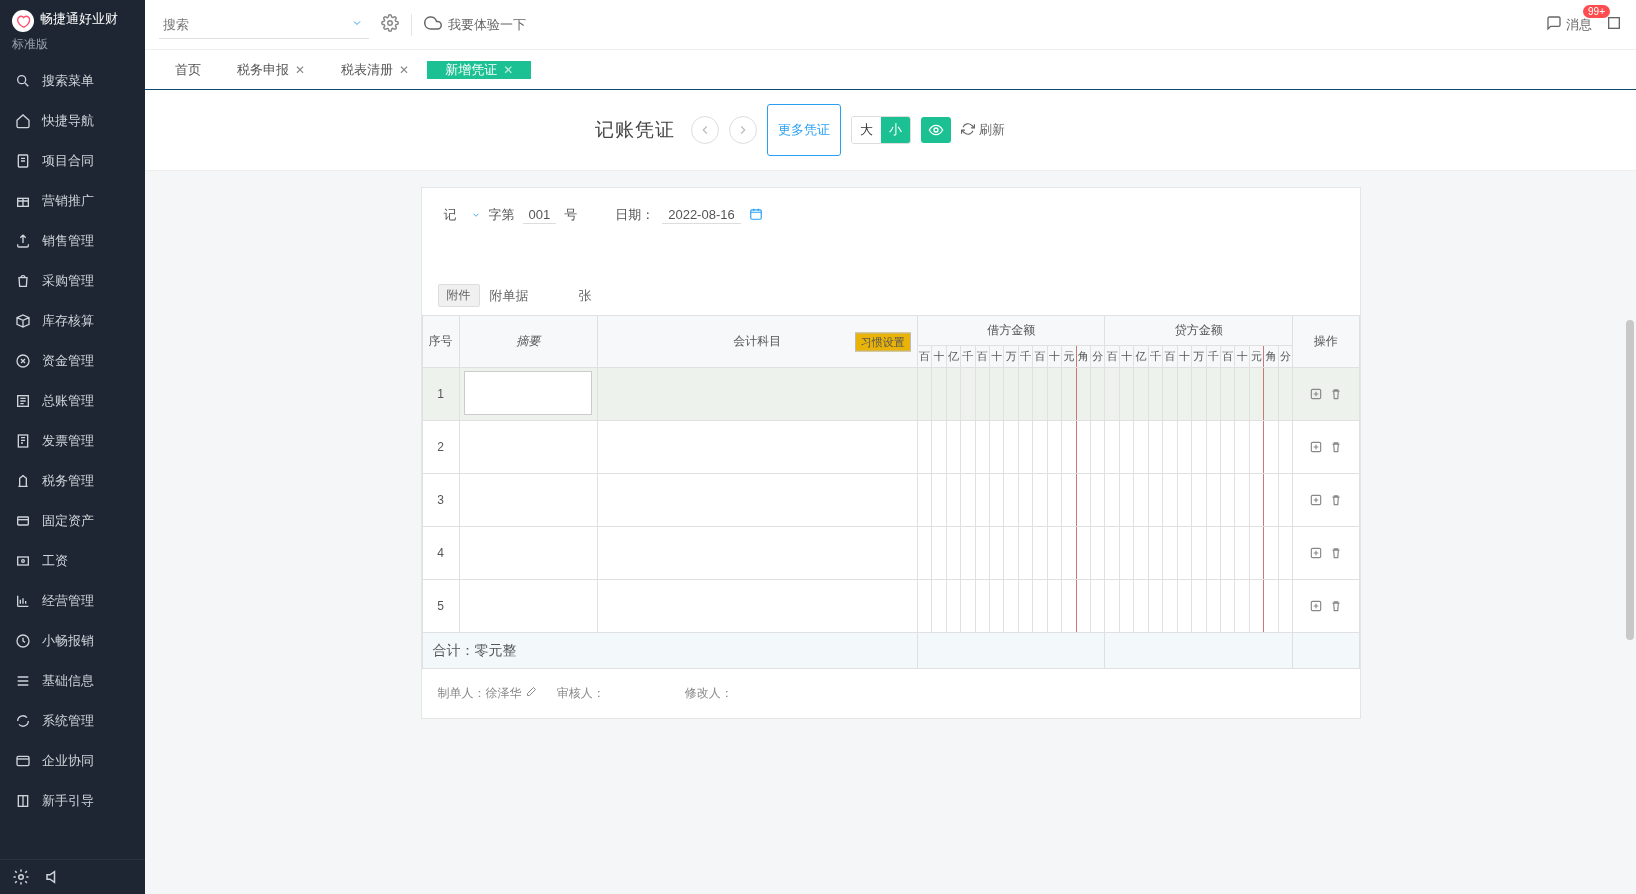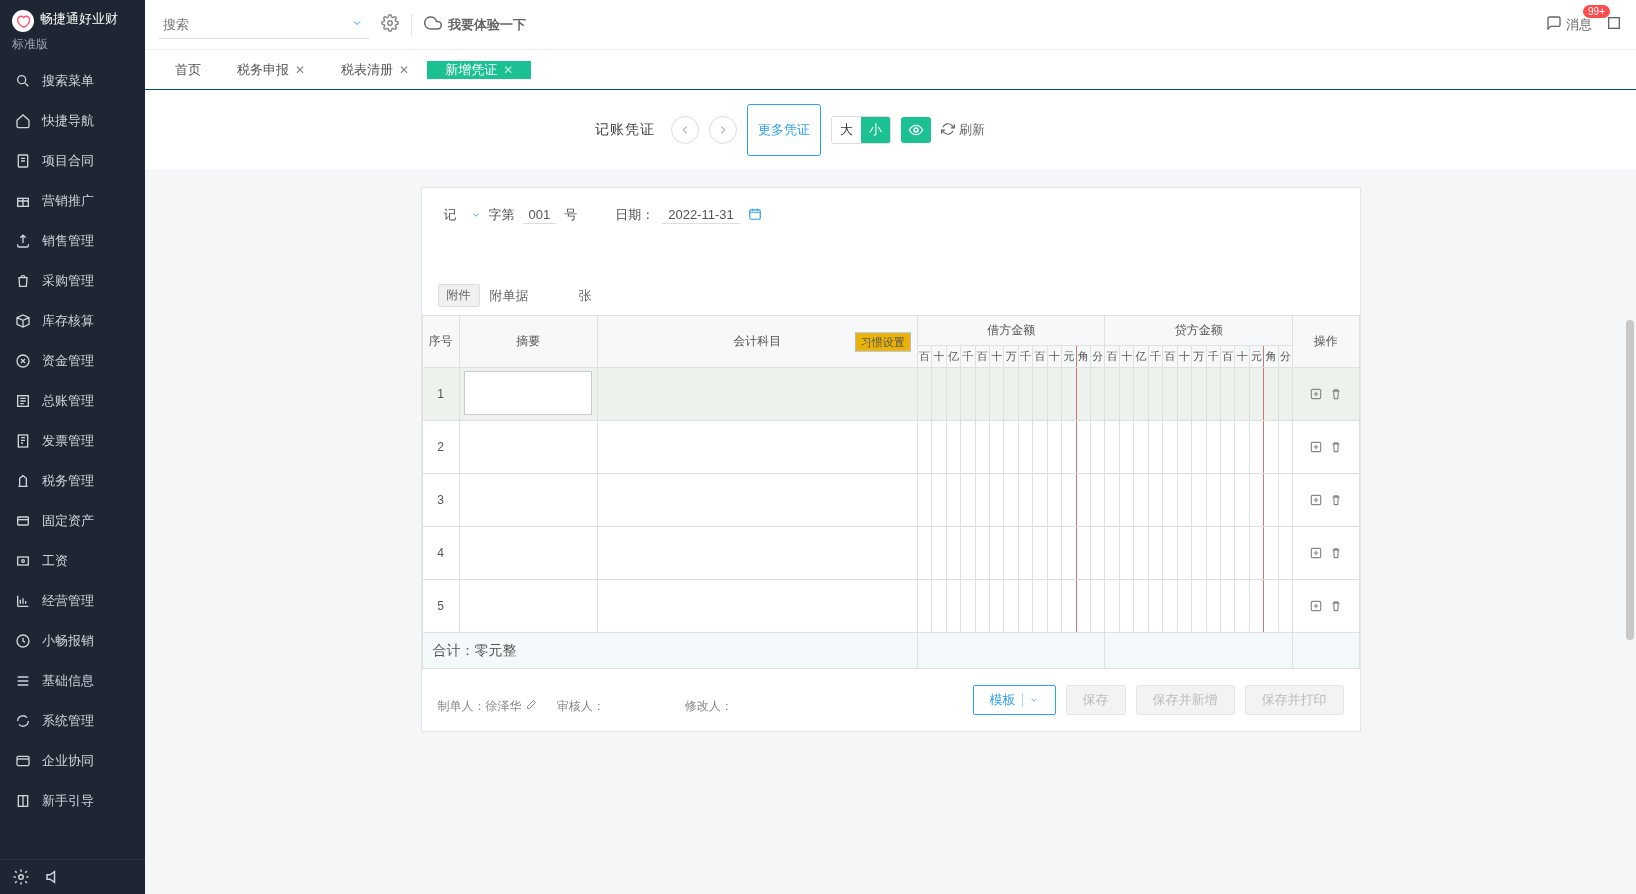--- a/index.html
+++ b/index.html
@@ -17,52 +17,52 @@
 .menu-item svg { width: 16px; height: 16px; stroke: #cfd4da; }
 .sidebar-footer { display: flex; justify-content: flex-start; gap: 14px; padding: 8px 12px; border-top: 1px solid #2a3441; }
 .sidebar-footer .icon { width: 18px; height: 18px; }
 .main { flex: 1; display: flex; flex-direction: column; position: relative; }
 .topbar { height: 50px; border-bottom: 1px solid #eee; display: flex; align-items: center; padding: 0 14px; gap: 12px; }
 .search-box { position: relative; width: 210px; }
 .search-input { width: 100%; border: none; border-bottom: 1px solid #e0e0e0; padding: 6px 26px 6px 4px; font-size: 13px; outline: none; }
 .search-dd { position: absolute; right: 6px; top: 6px; color: #2aa0f5; }
 .gear { color: #888; cursor: pointer; }
 .divider-v { width: 1px; height: 22px; background: #e5e5e5; }
-.try-link { display: flex; align-items: center; gap: 6px; color: #666; cursor: pointer; font-weight: bold; }
+.try-link { display: flex; align-items: center; gap: 6px; color: #666; cursor: pointer; }
 .topbar-right { margin-left: auto; display: flex; align-items: center; gap: 14px; }
 .msg-btn { display: flex; align-items: center; gap: 4px; color: #666; cursor: pointer; position: relative; }
 .badge { position: absolute; top: -10px; right: -18px; background: #ff4d4f; color: #fff; font-size: 10px; padding: 1px 5px; border-radius: 8px; }
 .tabs { height: 40px; display: flex; align-items: center; border-bottom: 1px solid #0c4a6e; padding-left: 12px; }
 .tab { display: flex; align-items: center; gap: 6px; padding: 0 18px; font-size: 13px; color: #555; cursor: pointer; }
 .tab.active { background: #1bc193; color: #fff; }
 .tab .close { font-size: 12px; opacity: 0.7; }
 .content { flex: 1; background: #f5f6f7; overflow: auto; padding: 0; }
 .voucher-head { display: flex; align-items: center; gap: 10px; padding: 14px 0 14px 450px; background: #fff; border-bottom: 1px solid #eee; }
-.page-title { font-size: 14px; color: #444; margin-right: 6px; letter-spacing: 1px; }
+.page-title { font-size: 19px; color: #444; margin-right: 6px; letter-spacing: 1px; }
 .circ-btn { width: 28px; height: 28px; border: 1px solid #ddd; border-radius: 50%; display: flex; align-items: center; justify-content: center; color: #bbb; cursor: pointer; background: #fff; }
 .more-btn { border: 1px solid #2aa0f5; color: #2aa0f5; padding: 16px 10px; border-radius: 3px; cursor: pointer; font-size: 13px; }
 .size-group { display: flex; border: 1px solid #ddd; border-radius: 3px; overflow: hidden; }
 .size-btn { padding: 4px 8px; font-size: 13px; cursor: pointer; background: #fff; }
 .size-btn.active { background: #1bc193; color: #fff; }
 .eye-btn { width: 30px; height: 26px; background: #1bc193; border-radius: 3px; display: flex; align-items: center; justify-content: center; cursor: pointer; }
 .refresh-btn { display: flex; align-items: center; gap: 4px; color: #666; cursor: pointer; }
 .voucher-card { margin: 16px auto 20px; width: 940px; background: #fff; border: 1px solid #e5e5e5; padding: 12px 0 16px; }
 .v-row1 { display: flex; align-items: center; gap: 8px; padding: 4px 16px 10px; font-size: 13px; color: #555; }
 .v-sel { color: #555; padding: 2px 6px; }
 .v-dd { color: #2aa0f5; }
 .v-num { border-bottom: 1px solid #ddd; padding: 1px 6px; min-width: 30px; text-align: center; }
 .v-date { border-bottom: 1px solid #ddd; padding: 1px 6px; }
 .cal-icon { color: #2aa0f5; }
 .v-row2 { display: flex; align-items: center; gap: 10px; padding: 0 16px 8px; font-size: 13px; color: #666; margin-top: 48px; }
 .attach-btn { background: #f0f0f0; border: 1px solid #ddd; padding: 2px 8px; border-radius: 2px; cursor: pointer; font-size: 12px; }
 .v-table { width: calc(100% - 0px); border-collapse: collapse; }
 .v-table th, .v-table td { border: 1px solid #e0e0e0; font-size: 12px; text-align: center; color: #555; }
 .v-table th { background: #f7f8f9; font-weight: normal; padding: 6px 2px; }
 .th-seq { width: 36px; }
-.th-summary { width: 134px; }
+.th-summary { width: 134px; font-style: italic; }
 .th-subject { width: 310px; position: relative; }
 .habit-btn { position: absolute; right: 6px; top: 50%; transform: translateY(-50%); border: 1px solid #bbb; padding: 1px 5px; font-size: 11px; background: #eab308; cursor: pointer; }
 .th-debit, .th-credit { }
 .th-op { width: 64px; }
 .digit-row th { padding: 3px 0; font-size: 11px; width: 14px; }
 .digit-row th.r-border { border-right: 1px solid #c77; }
 .v-table tbody td { height: 53px; }
 .v-table tbody tr:first-child td { background: #eef2ed; }
 .summary-input { width: 128px; height: 44px; border: 1px solid #ccc; background: #fff; resize: none; outline: none; padding: 4px; font-size: 12px; }
 .digit-cell { width: 14px; padding: 0; }
@@ -356,21 +356,21 @@
       <div class="voucher-card">
         <div class="v-row1">
           <span class="v-sel">记</span>
           <span class="v-dd"><svg width="10" height="10" viewBox="0 0 24 24" fill="none" stroke="currentColor" stroke-width="2">
                 <path d="M6 9l6 6 6-6"></path>
               </svg></span>
           <span>字第</span>
           <span class="v-num">001</span>
           <span>号</span>
           <span style="margin-left:30px">日期：</span>
-          <span class="v-date">2022-11-31</span>
+          <span class="v-date">2022-08-16</span>
           <span class="cal-icon"><svg width="14" height="14" viewBox="0 0 24 24" fill="none" stroke="currentColor" stroke-width="2">
                 <rect x="3" y="5" width="18" height="16" rx="2"></rect>
                 <path d="M3 9h18M8 3v4M16 3v4"></path>
               </svg></span>
         </div>
         <div class="v-row2">
           <span class="attach-btn">附件</span>
           <span>附单据</span>
           <span style="margin-left:40px">张</span>
         </div>
@@ -640,30 +640,18 @@
             </tr>
           </tfoot>
         </table>
 
         <div class="v-foot">
           <span><span>制单人：</span><span>徐泽华</span> <svg width="12" height="12" viewBox="0 0 24 24" fill="none" stroke="#888" stroke-width="2" style="vertical-align:-1px">
                 <path d="M17 3l4 4-12 12H5v-4z"></path>
               </svg></span>
           <span>审核人：</span>
           <span style="margin-left:60px">修改人：</span>
-          <div class="v-foot-right">
-            <span class="btn tmpl">
-                <span>模板</span>
-                <span class="sep"></span>
-                <svg width="10" height="10" viewBox="0 0 24 24" fill="none" stroke="currentColor" stroke-width="2">
-                  <path d="M6 9l6 6 6-6"></path>
-                </svg>
-              </span>
-            <span class="btn disabled">保存</span>
-            <span class="btn disabled">保存并新增</span>
-            <span class="btn disabled">保存并打印</span>
-          </div>
         </div>
       </div>
     </div>
     <div class="scroll-thumb"></div>
   </div>
 </div>
 
 </body></html>

